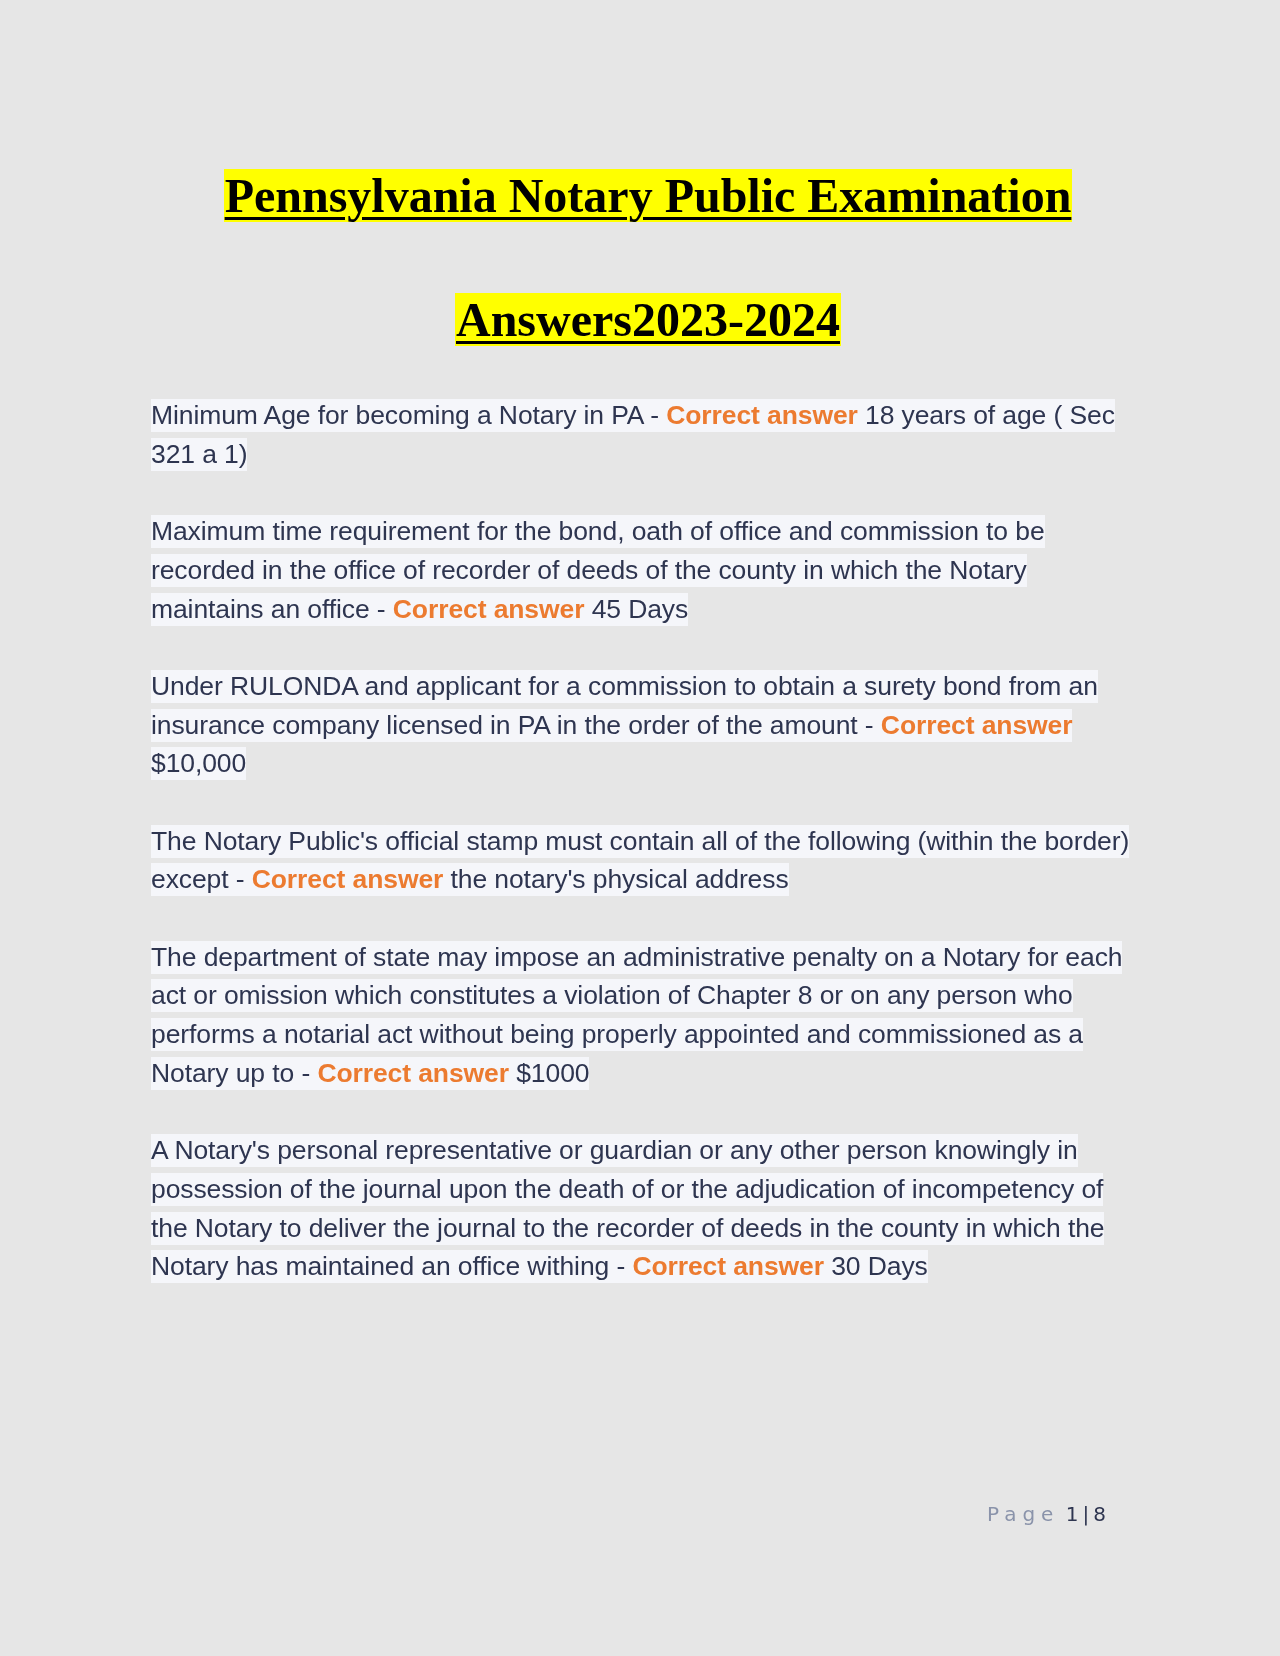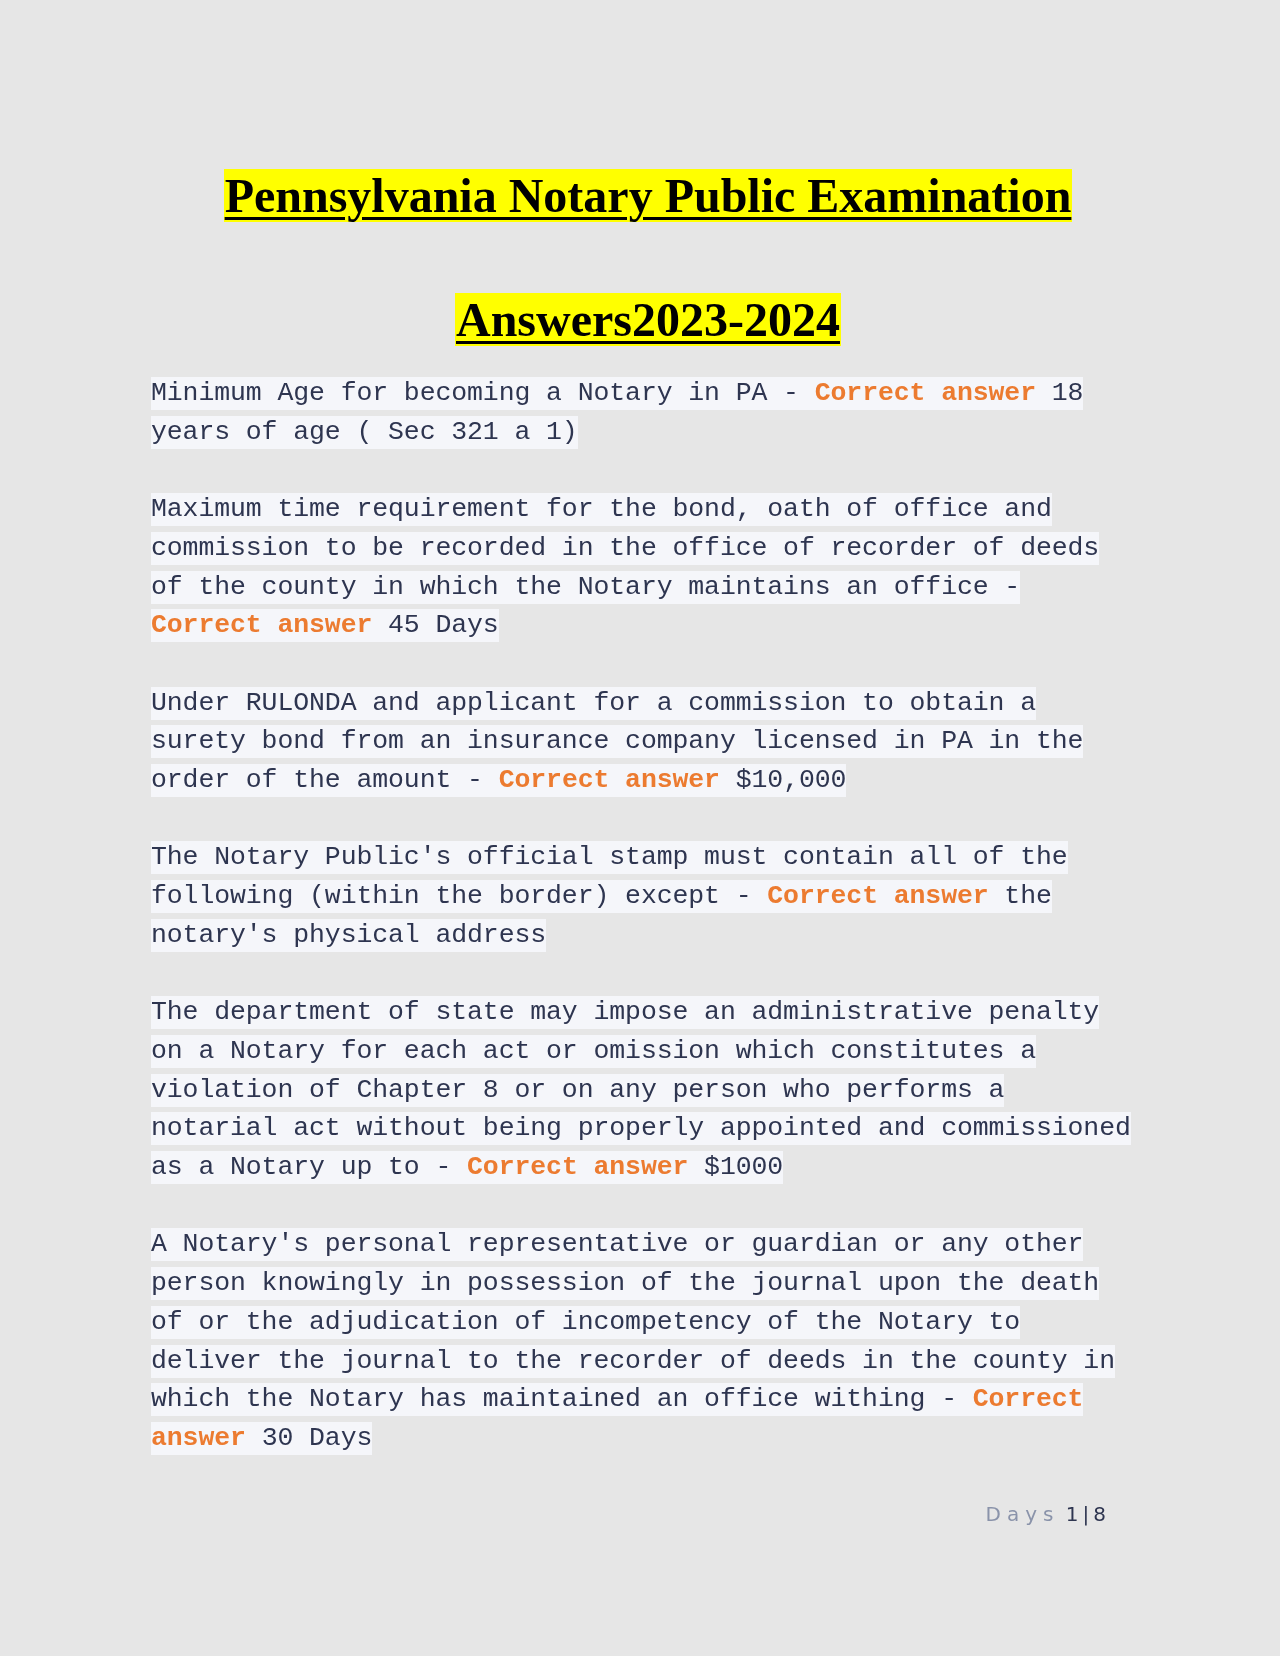--- a/index.html
+++ b/index.html
@@ -38,23 +38,22 @@
     .title .hl {
       background: #ffff00;
       text-decoration: underline;
       text-decoration-thickness: 3px;
       text-underline-offset: 5px;
       padding: 0 1px;
     }
     .qa-list {
       position: absolute;
       left: 151px;
-      top: 374px;
+      top: 396px;
       width: 980px;
-      font-family: Liberation Mono, monospace;
     }
     .qa {
       font-size: 26.5px;
       line-height: 38.7px;
       color: #2e3550;
       margin: 0 0 38.7px 0;
       letter-spacing: -0.1px;
     }
     .qa .hl {
       background: #f5f6fa;
@@ -106,17 +105,17 @@
 
     <p class="qa"><span class="hl"><span>The Notary Public's official stamp must contain all of the following (within the border) except - </span><span class="ans-label">Correct answer</span><span> the notary's physical address</span></span></p>
 
     <p class="qa"><span class="hl"><span>The department of state may impose an administrative penalty on a Notary for each act or omission which constitutes a violation of Chapter 8 or on any person who performs a notarial act without being properly appointed and commissioned as a Notary up to - </span><span class="ans-label">Correct answer</span><span> $1000</span></span></p>
 
     <p class="qa"><span class="hl"><span>A Notary's personal representative or guardian or any other person knowingly in possession of the journal upon the death of or the adjudication of incompetency of the Notary to deliver the journal to the recorder of deeds in the county in which the Notary has maintained an office withing - </span><span class="ans-label">Correct answer</span><span> 30 Days</span></span></p>
 
   </div>
 
   <div class="footer">
-    <span class="page-word">Days</span>
+    <span class="page-word">Page</span>
     <span>1</span><span class="sep">|</span><span>8</span>
   </div>
 
 </div>
 
 </body></html>

